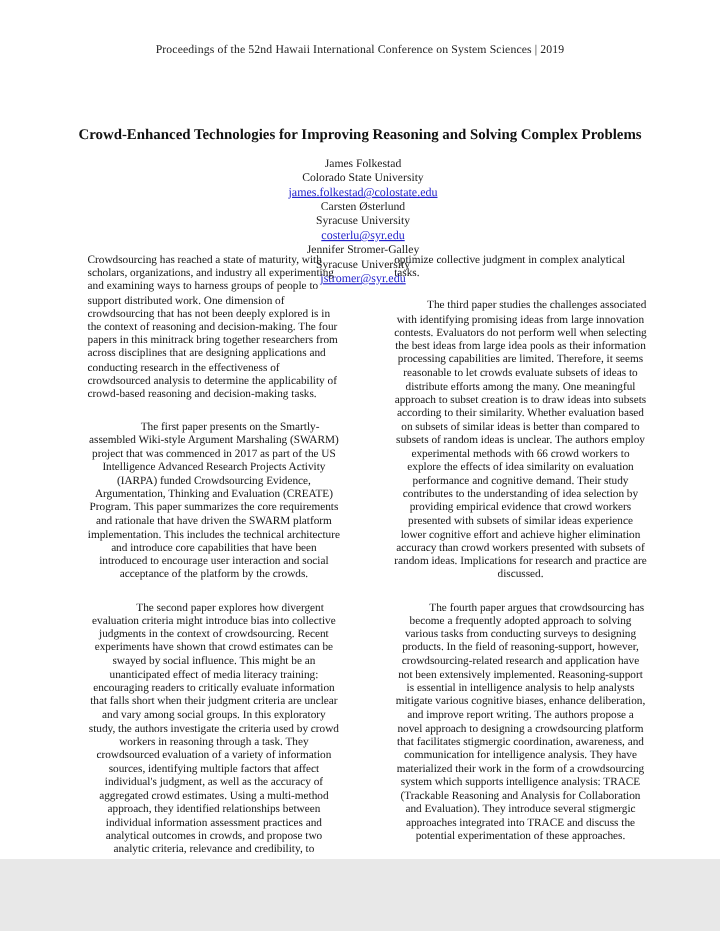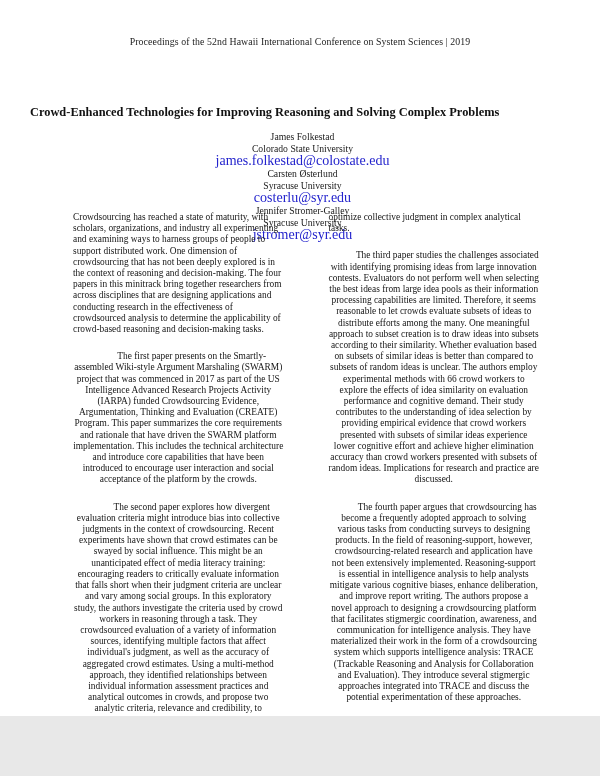--- a/index.html
+++ b/index.html
@@ -21,41 +21,43 @@
     text-align: center;
     font-size: 9.8px;
     color: #222;
     letter-spacing: 0.1px;
   }
   .paper-title {
     position: absolute;
     top: 105px;
     left: 30px;
     width: 540px;
+    text-align: center;
     font-size: 12.4px;
     font-weight: bold;
     color: #111;
   }
   .authors {
     position: absolute;
     top: 131px;
     left: 55px;
     width: 495px;
     display: flex;
     flex-direction: column;
   }
   .author {
     flex: 1 1 0;
     text-align: center;
     font-size: 9.7px;
     line-height: 12px;
   }
   .author .email {
-    font-size: 14px;
+    font-size: 10px;
     color: #2323cc;
+    text-decoration: underline;
     cursor: pointer;
     display: inline-block;
   }
   .body-columns {
     position: absolute;
     top: 196px;
     left: 57px;
     width: 498px;
     display: flex;
     gap: 13px;

